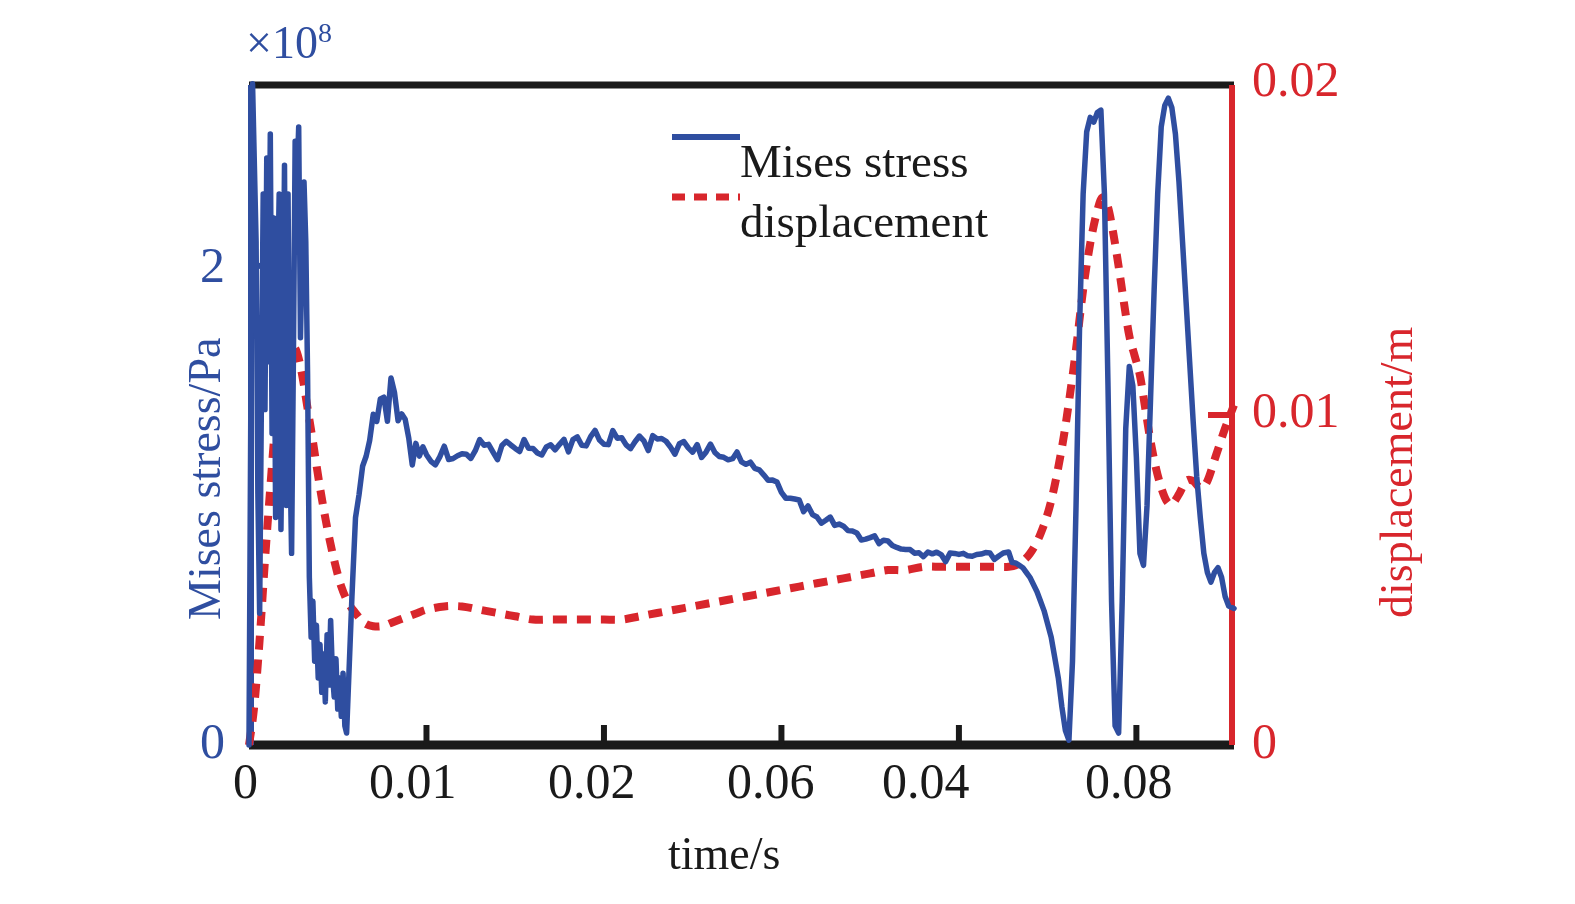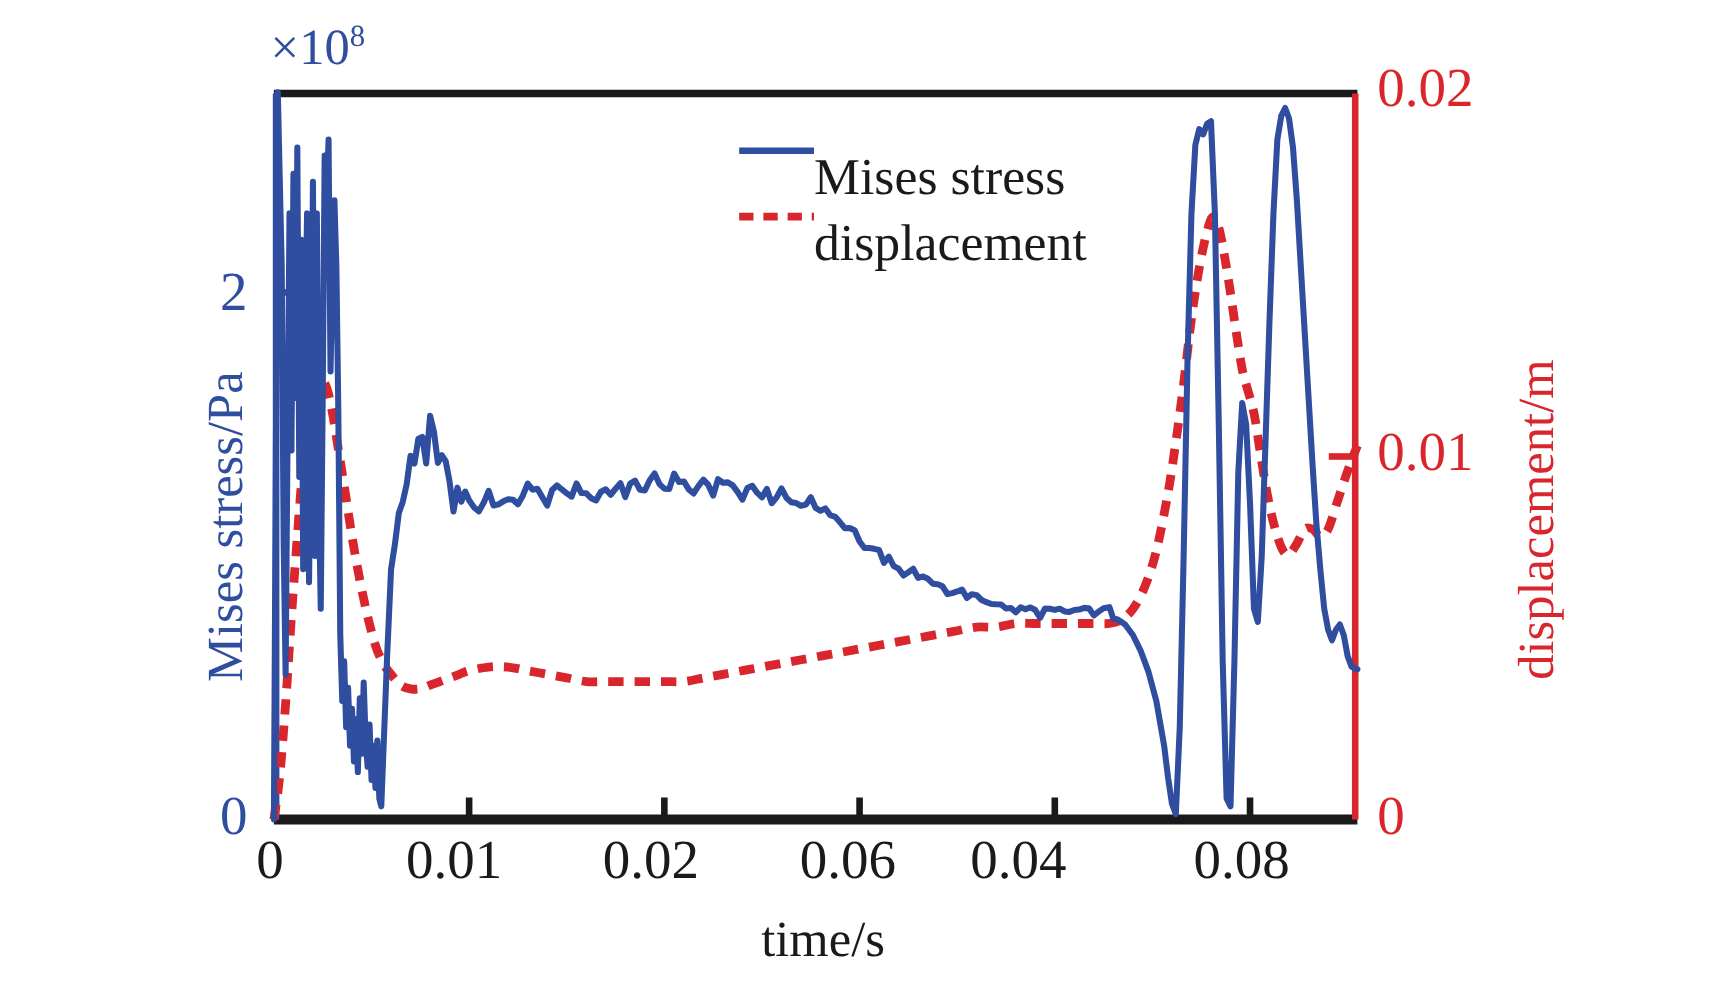--- a/index.html
+++ b/index.html
@@ -40,21 +40,21 @@
 
   <div class="txt red axtitle rot-r" style="left:1370px;top:618px;">displacement/m</div>
 
   <div class="txt black xtick" style="left:233px;top:752px;">0</div>
   <div class="txt black xtick" style="left:369px;top:752px;">0.01</div>
   <div class="txt black xtick" style="left:548px;top:752px;">0.02</div>
   <div class="txt black xtick" style="left:727px;top:752px;">0.06</div>
   <div class="txt black xtick" style="left:882px;top:752px;">0.04</div>
   <div class="txt black xtick" style="left:1085px;top:752px;">0.08</div>
 
-  <div class="txt black axtitle" style="left:668px;top:827px;margin-left:24px;">time/s</div>
+  <div class="txt black axtitle" style="left:668px;top:827px;">time/s</div>
 
   <div class="txt black legtxt" style="left:740px;top:111px;">Mises stress</div>
   <div class="txt black legtxt" style="left:740px;top:171px;font-family:Liberation Serif, serif;">displacement</div>
 
   <svg id="plot" width="1575" height="904">
 
     <g>
       <line id="ax-top" x1="249" y1="85" x2="1234" y2="85" stroke="#1a1a1a" stroke-width="7"></line>
       <line id="ax-bottom" x1="249" y1="745" x2="1234" y2="745" stroke="#1a1a1a" stroke-width="9"></line>
       <line id="ax-left" x1="251" y1="85" x2="251" y2="745" stroke="#2f4ea0" stroke-width="6"></line>

